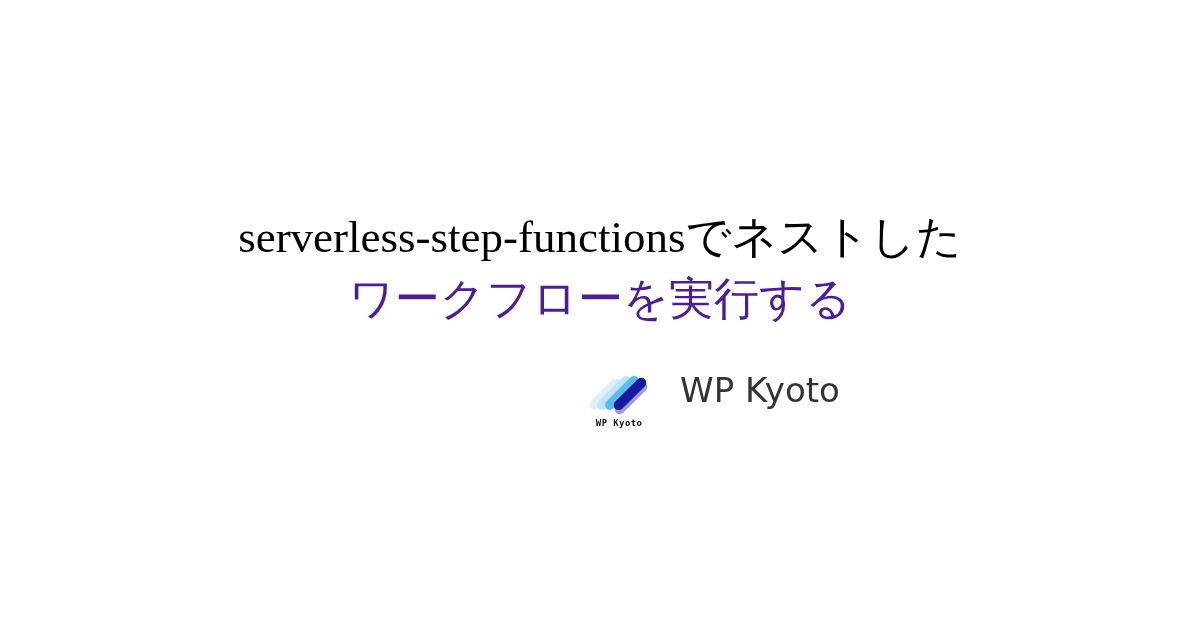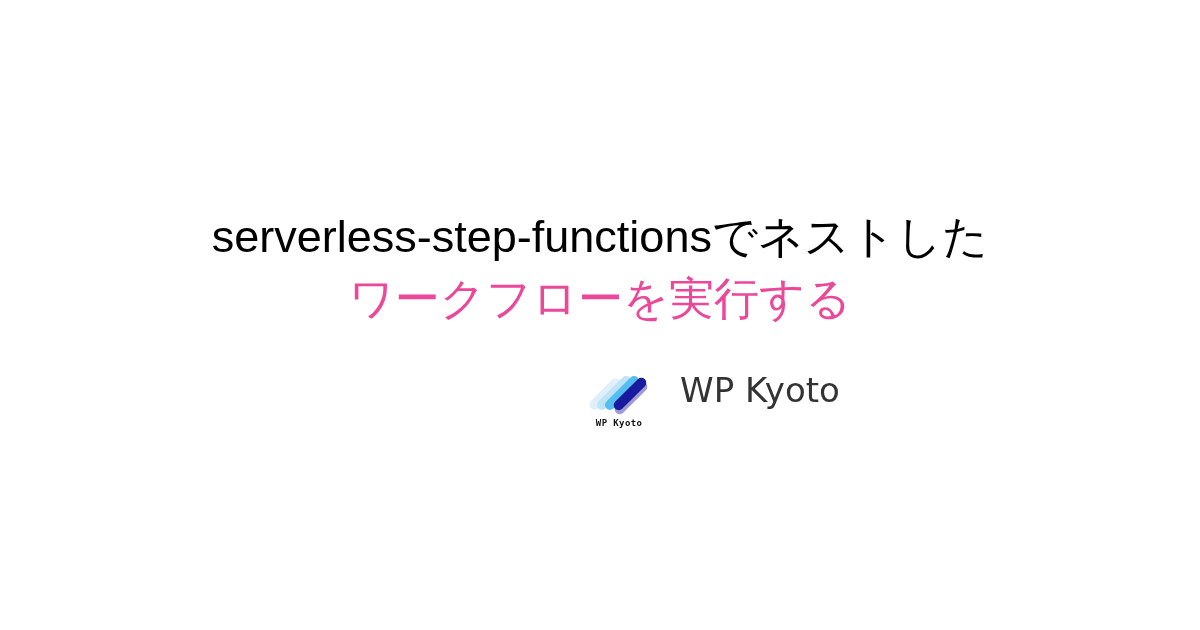--- a/index.html
+++ b/index.html
@@ -26,21 +26,21 @@
   #title-block {
     position: absolute;
     left: 0;
     top: 206px;
     width: 1200px;
     text-align: center;
   }
   .title-line {
     display: block;
     color: #000000;
-    font-family: Liberation Sans, sans-serif;
+    font-family: Liberation Serif, serif;
     font-size: 45px;
     font-weight: 400;
     line-height: 62px;
     letter-spacing: 0px;
     white-space: nowrap;
   }
 
   
   #branding {
     position: absolute;
@@ -108,21 +108,21 @@
     white-space: nowrap;
   }
 </style>
 </head>
 <body style="background: rgb(255, 255, 255);">
 
 <div id="og-card" style="background: rgb(255, 255, 255);">
 
   <div id="title-block">
     <span class="title-line" style="color: rgb(0, 0, 0);">serverless-step-functionsでネストした</span>
-    <span class="title-line" style="color: #ec4899;">ワークフローを実行する</span>
+    <span class="title-line" style="color: #4c1d95;">ワークフローを実行する</span>
   </div>
 
   <div id="branding">
     <div id="branding-inner">
 
       <div id="brand-logo">
         <div id="logo-mark">
           <span class="logo-bar shadow" style="background: rgb(157, 154, 214);"></span>
           <span class="logo-bar b1" style="background: rgb(223, 240, 251);"></span>
           <span class="logo-bar b2" style="background: rgb(191, 227, 247);"></span>

